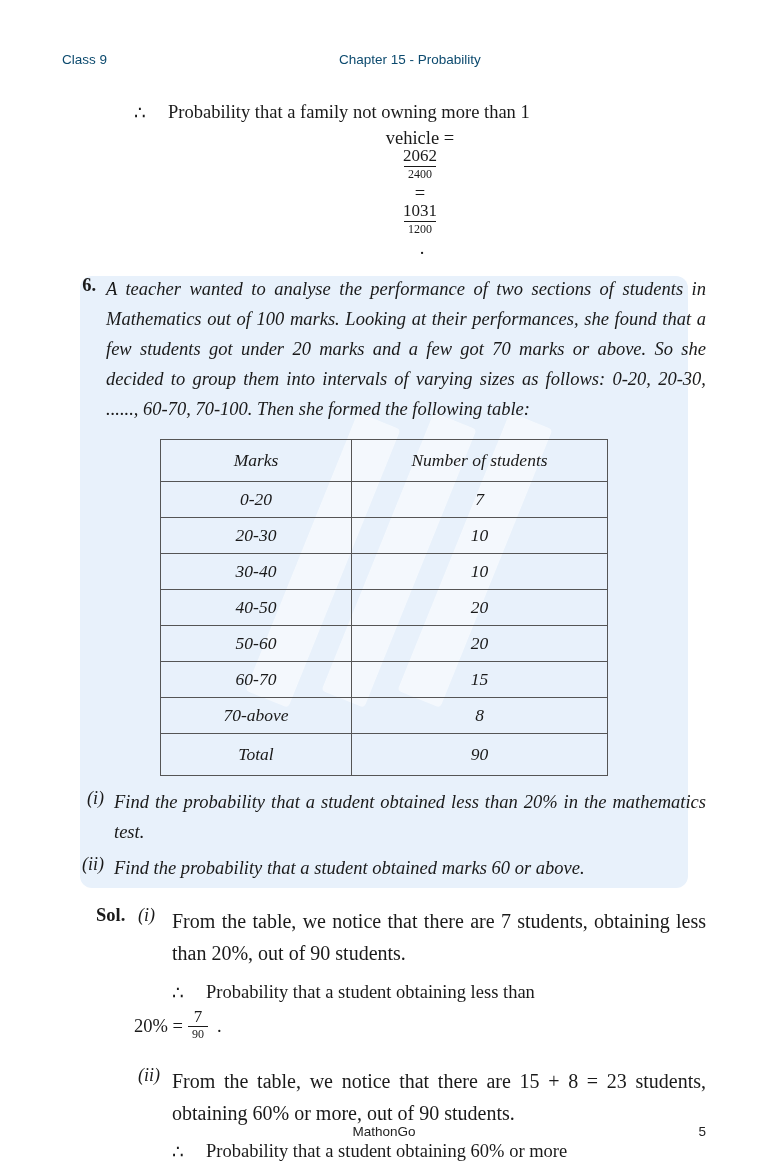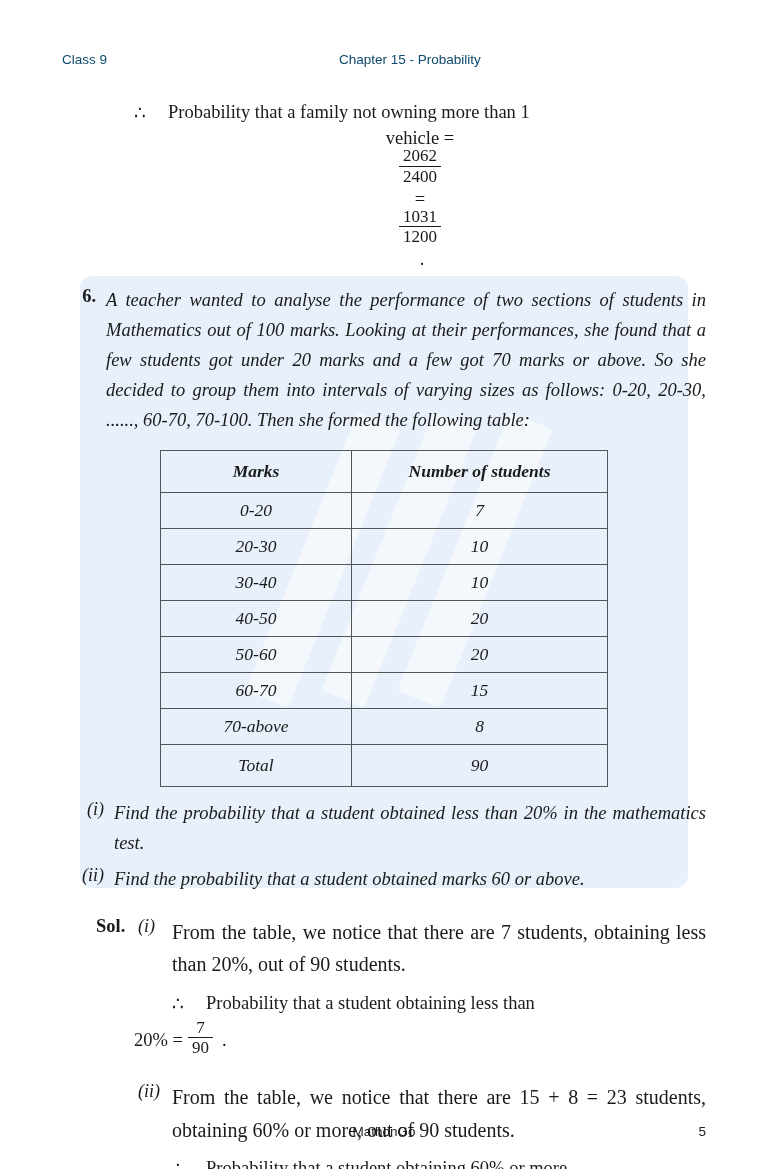--- a/index.html
+++ b/index.html
@@ -101,21 +101,21 @@
     position: relative;
     top: -2px;
     justify-content: center;
   }
   .frac .num {
     font-size: 17px;
     line-height: 1.05;
     padding: 0 4px 1px 4px;
   }
   .frac .den {
-    font-size: 17px;
+    font-size: 12px;
     line-height: 1.1;
     border-top: 1.3px solid #1a1a1a;
     padding: 1px 4px 0 4px;
   }
   .eqline {
     margin-left: 72px;
     font-size: 18.5px;
     display: flex;
     align-items: center;
     margin-top: 4px;
@@ -155,21 +155,21 @@
     font-style: italic;
     font-size: 17.5px;
     background: transparent;
   }
   table.marks th, table.marks td {
     border: 1.2px solid #555;
     padding: 7px 10px;
     text-align: center;
   }
   table.marks th {
-    font-weight: bold;
+    font-weight: normal;
     font-style: italic;
     padding: 10px 10px;
   }
   table.marks .col-marks { width: 170px; }
   table.marks .col-num { width: 235px; }
   table.marks tr.total td { padding: 10px 10px; }
 
   
   .roman-row {
     display: flex;

